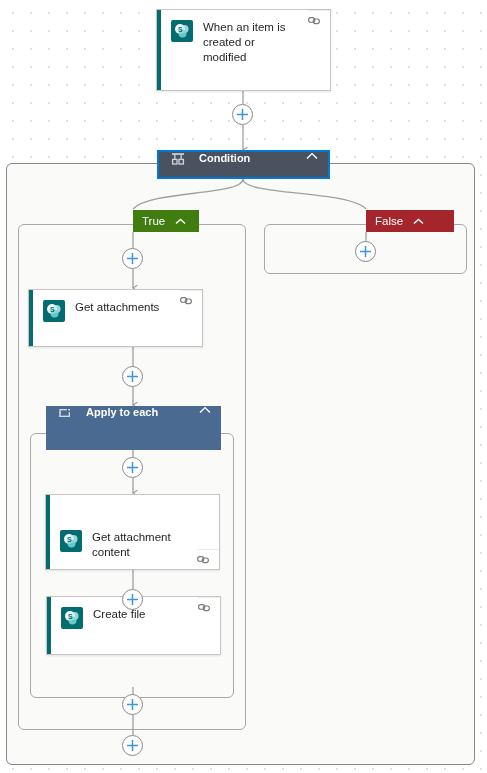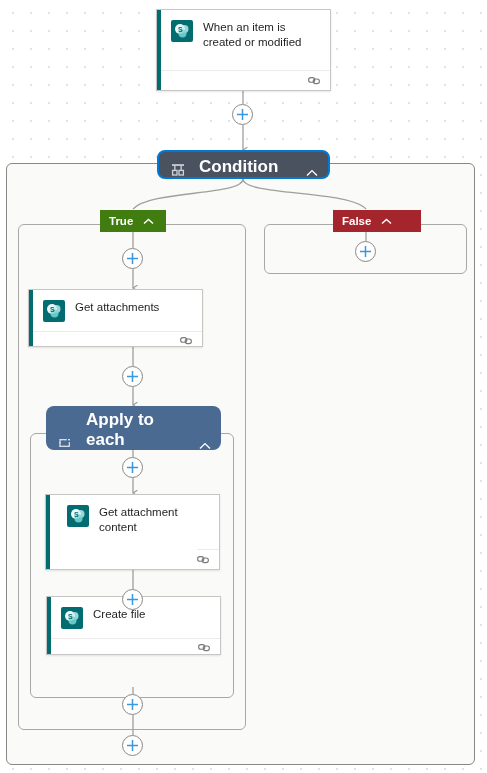--- a/index.html
+++ b/index.html
@@ -39,21 +39,21 @@
     pointer-events: none;
   }
 
   
   .card {
     position: absolute;
     background: #ffffff;
     border: 1px solid #c8c6c4;
     box-shadow: 0 1px 2px rgba(0,0,0,0.10);
     display: flex;
-    flex-direction: column;
+    flex-direction: row;
   }
   .card-accent {
     position: absolute;
     left: 0; top: 0; bottom: 0;
     width: 4px;
     background: #036c70;
   }
   .card-head {
     display: flex;
     align-items: flex-start;
@@ -83,26 +83,25 @@
     align-items: center;
     justify-content: flex-end;
     padding-right: 9px;
   }
   .link-icon { display: block; }
 
   
   .node-chip {
     position: absolute;
     display: flex;
-    align-items: flex-end;
+    align-items: flex-start;
     padding: 0 10px 0 12px;
     color: #ffffff;
-    font-size: 17px;
+    font-size: 11px;
     font-weight: bold;
-    border-radius: 8px;
   }
   .node-chip .chip-icon {
     flex: 0 0 16px;
     margin-right: 12px;
     display: flex;
     align-items: center;
   }
   .node-chip .chip-label { flex: 1; }
   .node-chip .chip-chevron { flex: 0 0 14px; display: flex; justify-content: flex-end; }
 
@@ -117,21 +116,22 @@
   
   .branch-label {
     position: absolute;
     display: flex;
     align-items: center;
     gap: 10px;
     padding: 0 9px;
     height: 22px;
     color: #ffffff;
     font-size: 11.5px;
-    font-weight: bold;
+    font-weight: normal;
+    margin-left: 33px;
   }
   .branch-true  { background: #407c0f; }
   .branch-false { background: #a4262c; }
 
   
   .plus-btn {
     position: absolute;
     width: 21px; height: 21px;
     border-radius: 50%;
     background: #ffffff;

